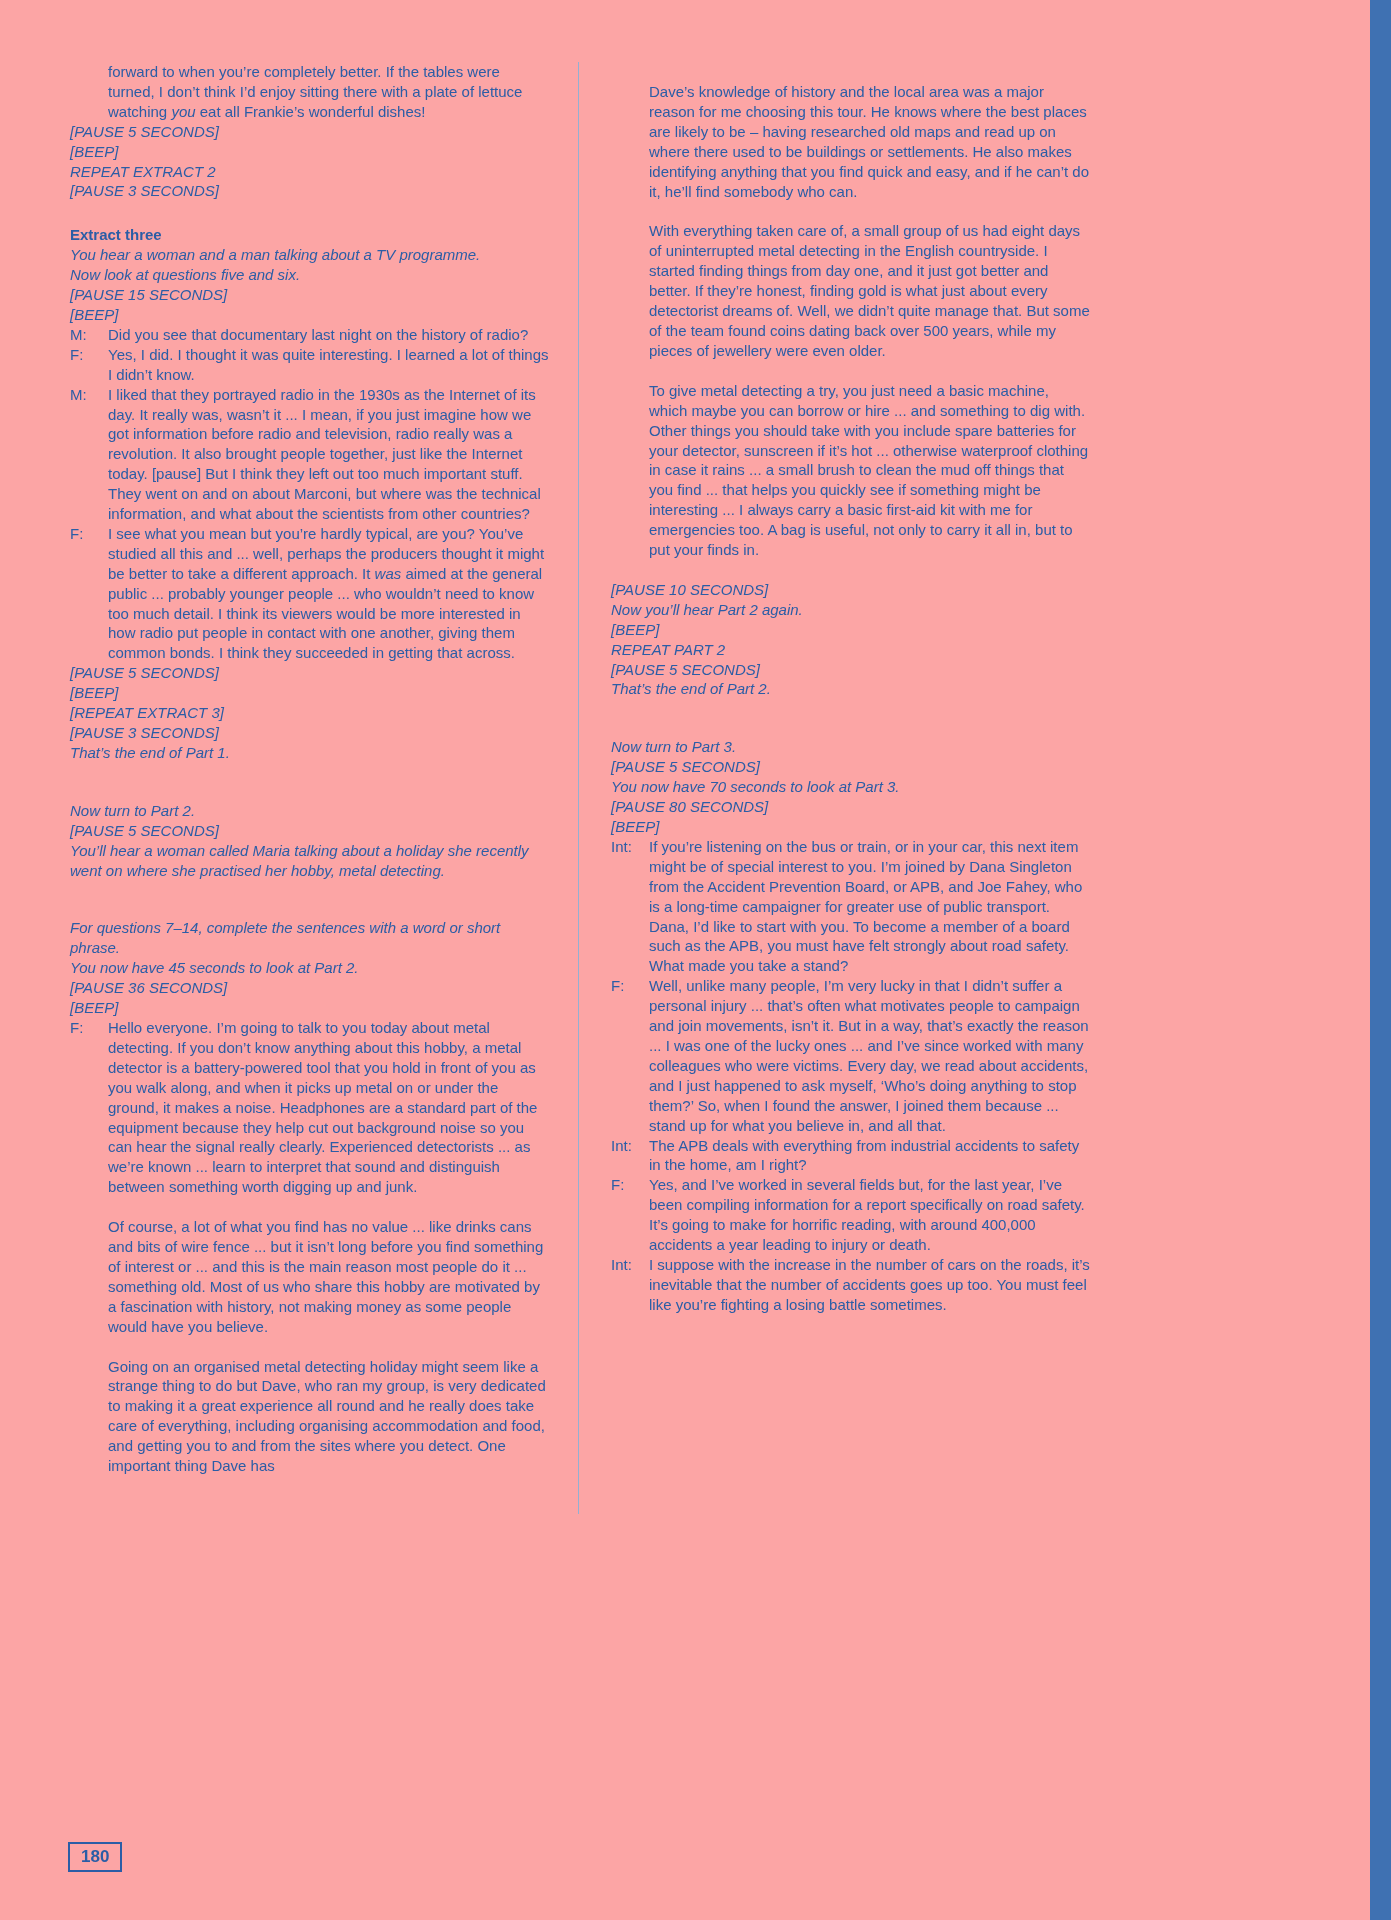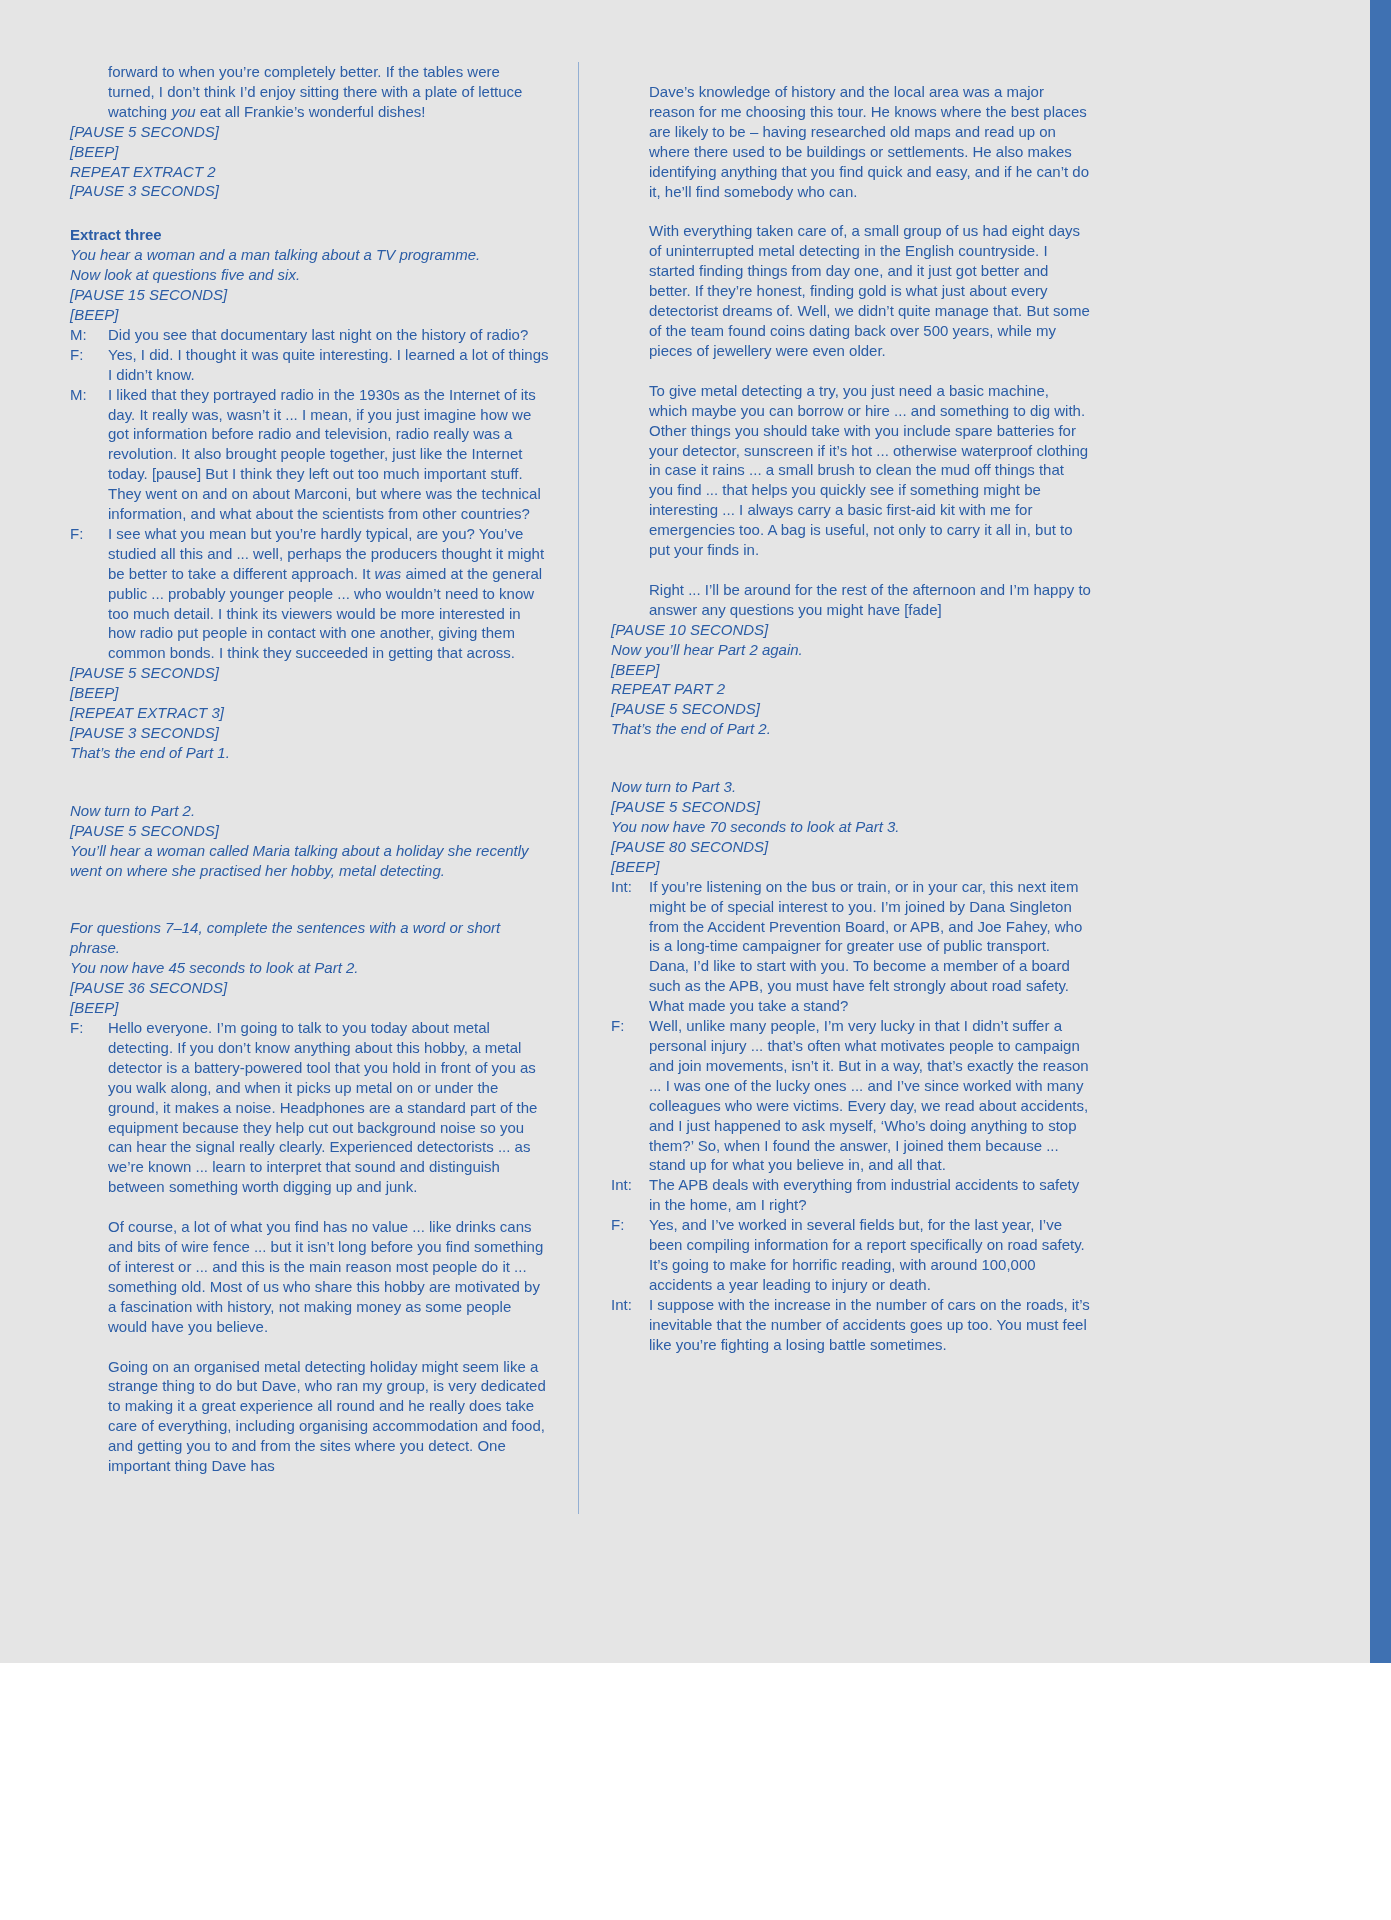--- a/index.html
+++ b/index.html
@@ -1,20 +1,20 @@
 <!DOCTYPE html>
 <html><head>
 <meta charset="utf-8">
 <style>
   html, body { margin: 0; padding: 0; background: #ffffff; }
   .page {
     position: relative;
     width: 1391px;
-    height: 1663px;
-    background: #e5e5e5;
+    height: 1920px;
+    background: #fca5a5;
     overflow: hidden;
     font-family: "Liberation Sans", sans-serif;
     color: #2b5da6;
   }
   .col {
     position: absolute;
     top: 62px;
     width: 480px;
     font-size: 15px;
     line-height: 19.9px;
@@ -98,34 +98,33 @@
     </div>
   <div class="divider"></div>
   <div class="col col-right" id="col-right">
       <div class="gap"></div>
       <div class="block para">Dave’s knowledge of history and the local area was a major reason for me choosing this tour. He knows where the best places are likely to be – having researched old maps and read up on where there used to be buildings or settlements. He also makes identifying anything that you find quick and easy, and if he can’t do it, he’ll find somebody who can.</div>
       <div class="gap"></div>
       <div class="block para">With everything taken care of, a small group of us had eight days of uninterrupted metal detecting in the English countryside. I started finding things from day one, and it just got better and better. If they’re honest, finding gold is what just about every detectorist dreams of. Well, we didn’t quite manage that. But some of the team found coins dating back over 500 years, while my pieces of jewellery were even older.</div>
       <div class="gap"></div>
       <div class="block para">To give metal detecting a try, you just need a basic machine, which maybe you can borrow or hire ... and something to dig with. Other things you should take with you include spare batteries for your detector, sunscreen if it’s hot ... otherwise waterproof clothing in case it rains ... a small brush to clean the mud off things that you find ... that helps you quickly see if something might be interesting ... I always carry a basic first-aid kit with me for emergencies too. A bag is useful, not only to carry it all in, but to put your finds in.</div>
       <div class="gap"></div>
-      <div class="block para">Right ... I’ll be around for the rest of the afternoon and I’m happy to answer any questions you might have [fade]</div>
       <div class="block stage">[PAUSE 10 SECONDS]</div>
       <div class="block stage">Now you’ll hear Part 2 again.</div>
       <div class="block stage">[BEEP]</div>
       <div class="block stage">REPEAT PART 2</div>
       <div class="block stage">[PAUSE 5 SECONDS]</div>
       <div class="block stage">That’s the end of Part 2.</div>
       <div class="gap" style="height: 38px;"></div>
       <div class="block stage">Now turn to Part 3.</div>
       <div class="block stage">[PAUSE 5 SECONDS]</div>
       <div class="block stage">You now have 70 seconds to look at Part 3.</div>
       <div class="block stage">[PAUSE 80 SECONDS]</div>
       <div class="block stage">[BEEP]</div>
       <div class="block dialogue"><span class="speaker">Int:</span><span>If you’re listening on the bus or train, or in your car, this next item might be of special interest to you. I’m joined by Dana Singleton from the Accident Prevention Board, or APB, and Joe Fahey, who is a long-time campaigner for greater use of public transport. Dana, I’d like to start with you. To become a member of a board such as the APB, you must have felt strongly about road safety. What made you take a stand?</span></div>
       <div class="block dialogue"><span class="speaker">F:</span><span>Well, unlike many people, I’m very lucky in that I didn’t suffer a personal injury ... that’s often what motivates people to campaign and join movements, isn’t it. But in a way, that’s exactly the reason ... I was one of the lucky ones ... and I’ve since worked with many colleagues who were victims. Every day, we read about accidents, and I just happened to ask myself, ‘Who’s doing anything to stop them?’ So, when I found the answer, I joined them because ... stand up for what you believe in, and all that.</span></div>
       <div class="block dialogue"><span class="speaker">Int:</span><span>The APB deals with everything from industrial accidents to safety in the home, am I right?</span></div>
-      <div class="block dialogue"><span class="speaker">F:</span><span>Yes, and I’ve worked in several fields but, for the last year, I’ve been compiling information for a report specifically on road safety. It’s going to make for horrific reading, with around 100,000 accidents a year leading to injury or death.</span></div>
+      <div class="block dialogue"><span class="speaker">F:</span><span>Yes, and I’ve worked in several fields but, for the last year, I’ve been compiling information for a report specifically on road safety. It’s going to make for horrific reading, with around 400,000 accidents a year leading to injury or death.</span></div>
       <div class="block dialogue"><span class="speaker">Int:</span><span>I suppose with the increase in the number of cars on the roads, it’s inevitable that the number of accidents goes up too. You must feel like you’re fighting a losing battle sometimes.</span></div>
     </div>
   <div class="page-number">180</div>
   <div class="edge-bar"></div>
 </div>
 
 </body></html>

